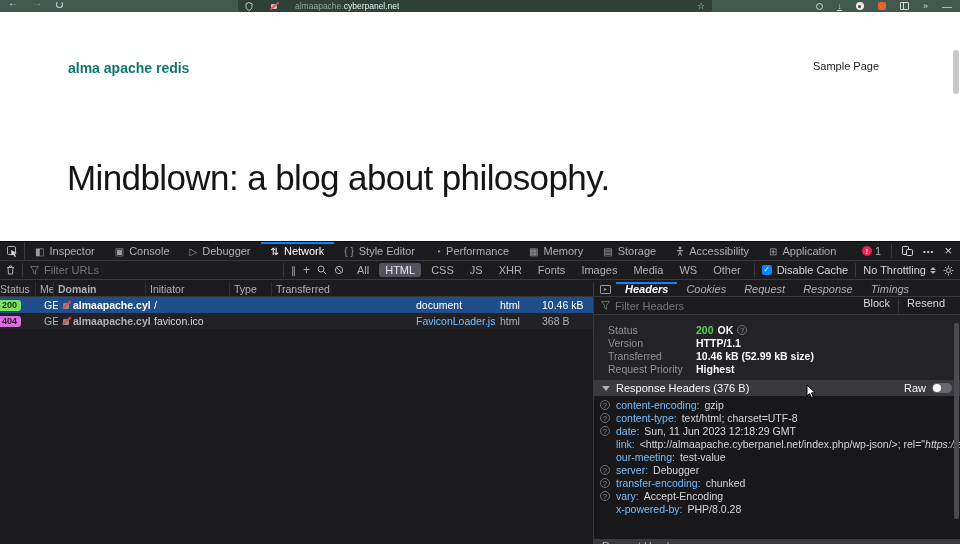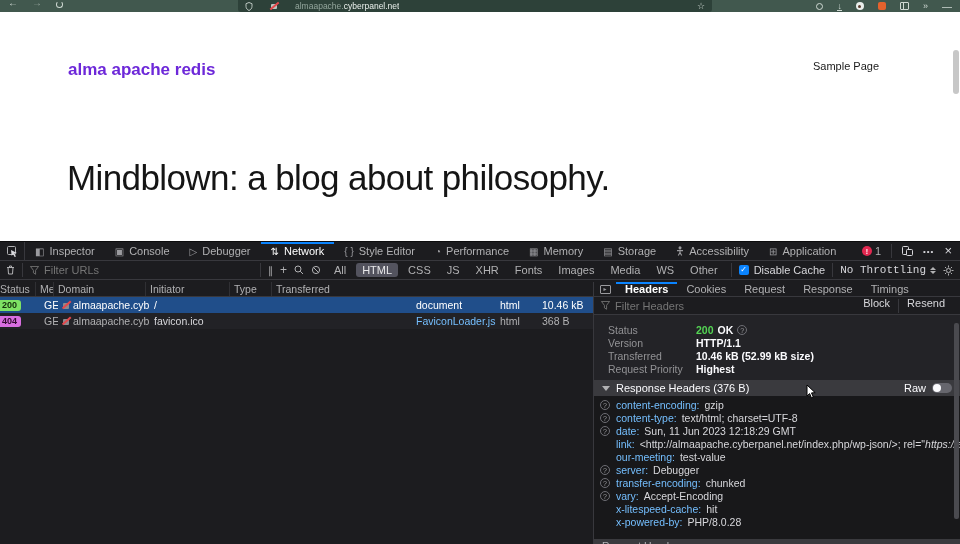--- a/index.html
+++ b/index.html
@@ -33,21 +33,21 @@
   .ext-white { width:8px; height:8px; border-radius:50%; background:#e9eeeb; position:relative; }
   .ext-white::after { content:""; position:absolute; left:2.5px; top:2.5px; width:3px; height:3px; background:#5a3b2e; border-radius:50%; }
   .ext-orange { width:8px; height:8px; border-radius:2px; background:#e5622d; }
   .sidebar-glyph { width:9px; height:8px; border:1px solid #cfd9d3; border-radius:1px; position:relative; }
   .sidebar-glyph::after { content:""; position:absolute; left:2px; top:0; width:1px; height:6px; background:#cfd9d3; }
   .chev2 { font-size:9px; }
   .minim { font-size:10px; }
 
   
   .webpage { position:absolute; top:12px; left:0; width:960px; height:228px; background:#fff; }
-  .site-title { position:absolute; left:68px; top:48px; font-size:17px; font-weight:600; color:#6d28d9; }
+  .site-title { position:absolute; left:68px; top:48px; font-size:14px; font-weight:600; color:#0f766e; }
   .nav-link { position:absolute; right:81px; top:48px; font-size:11px; color:#1a1a1a; }
   .hero { position:absolute; left:67px; top:146px; font-size:35px; font-weight:500;
     letter-spacing:-0.6px; color:#151515; white-space:nowrap; }
   .page-scrollbar { position:absolute; right:1px; top:50px; width:6px; height:44px;
     background:#c7c7c7; border-radius:3px; }
 
   
   .devtools { position:absolute; top:241px; left:0; width:960px; height:303px;
     background:#1c1c1f; color:#b1b1b3; font-size:11px; border-top:1px solid #0c0c0d; }
   .sep { width:1px; height:100%; background:#38383d; flex:0 0 auto; }
@@ -74,35 +74,35 @@
   .net-filter-input { display:flex; align-items:center; gap:5px; flex:1; color:#757575; }
   .tb-icon { display:flex; align-items:center; }
   .pause-glyph { font-size:10px; color:#b1b1b3; }
   .plus-glyph { font-size:12px; color:#b1b1b3; }
   .type-filters { display:flex; align-items:center; gap:4px; }
   .tf { padding:1px 6px; border-radius:3px; color:#b1b1b3; }
   .tf.active { background:#53535e; color:#e8e8ea; }
   .cache-group { display:flex; align-items:center; gap:5px; color:#d7d7db; }
   .checkbox { width:10px; height:10px; background:#0a84ff; border-radius:2px; color:#fff;
     font-size:8px; line-height:10px; text-align:center; }
-  .throttle { display:flex; align-items:center; gap:4px; color:#d7d7db;font-family:Liberation Mono, monospace; }
+  .throttle { display:flex; align-items:center; gap:4px; color:#d7d7db; }
   .updown { display:flex; flex-direction:column; gap:1px; }
   .updown i { display:block; width:0; height:0; border-left:3px solid transparent; border-right:3px solid transparent; }
   .updown .up { border-bottom:3px solid #b1b1b3; }
   .updown .down { border-top:3px solid #b1b1b3; }
 
   
   .split { position:absolute; top:40px; left:0; right:0; bottom:0; display:flex; }
   .requests { width:594px; flex:0 0 auto; border-right:1px solid #38383d;
     display:flex; flex-direction:column; background:#1c1c1f; overflow:hidden; }
   .req-header { height:15px; display:flex; align-items:center; border-bottom:1px solid #38383d;
     font-size:10.5px; color:#b1b1b3; flex:0 0 auto; }
   .req-header > div { height:100%; display:flex; align-items:center; padding:0 4px;
     border-right:1px solid #303034; overflow:hidden; white-space:nowrap; }
-  .col-status { width:40px; } .col-method { width:18px; } .col-domain { width:92px; }
+  .col-status { width:40px; } .col-method { width:18px; } .col-domain { width:92px;font-weight:bold; }
   .col-file { width:262px; } .col-initiator { width:84px; } .col-type { width:42px; }
   .col-transferred { flex:1; }
   .req-row { height:16px; display:flex; align-items:center; font-size:10.5px; flex:0 0 auto; }
   .req-row > div { height:100%; display:flex; align-items:center; padding:0 4px;
     overflow:hidden; white-space:nowrap; }
   .req-row.selected { background:#204e8a; color:#fff; }
   .req-row.selected .file, .req-row.selected .init, .req-row.selected .xfer { color:#fff; }
   .req-row.alt { background:#222226; }
   .status-pill { font-size:9px; font-weight:bold; padding:0px 4px; border-radius:3px;
     margin-left:-6px; line-height:11px; }
@@ -110,21 +110,21 @@
   .status-404 { background:#d86ee0; color:#33082f; }
   .mini-insecure { position:relative; width:8px; height:9px; margin-right:3px; flex:0 0 auto; }
   .mini-insecure .b { position:absolute; left:1px; top:2px; width:6px; height:6px; background:#8a8a8e; border-radius:1px; }
   .mini-insecure .s { position:absolute; left:-1px; top:3px; width:11px; height:1.5px; background:#e5484d; transform:rotate(-42deg); }
   .file { color:#d7d7db; }
   .init-link { color:#75bfff; }
   .xfer { color:#d7d7db; }
 
   
   .details { flex:1; display:flex; flex-direction:column; background:#1c1c1f; overflow:hidden; position:relative; }
-  .det-tabs { height:15px; display:flex; align-items:stretch; border-bottom:1px solid #38383d; flex:0 0 auto; }
+  .det-tabs { height:15px; display:flex; align-items:stretch; border-bottom:1px solid #38383d; flex:0 0 auto;font-style:italic; }
   .det-pane-toggle { width:22px; display:flex; align-items:center; justify-content:center; }
   .pane-box { width:11px; height:9px; border:1px solid #9a9a9e; border-radius:1px;
     font-size:6px; color:#9a9a9e; line-height:7px; text-align:center; }
   .det-tab { position:relative; display:flex; align-items:center; padding:0 9px; color:#b1b1b3; }
   .det-tab.active { color:#fff; font-weight:600; }
   .det-tab.active::before { content:""; position:absolute; left:0; right:0; top:0; height:2px; background:#0a84ff; }
   .det-filter { height:18px; display:flex; align-items:center; gap:5px; padding:0 7px;
     border-bottom:1px solid #38383d; color:#757575; flex:0 0 auto; }
   .det-filter-right { margin-left:auto; display:flex; height:100%; }
   .det-btn { color:#d7d7db; padding:0 8px; white-space:nowrap; }
@@ -488,27 +488,20 @@
               <span class="hdr-help">
                 <span class="help-q">?</span>
               </span>
               <span class="hdr-name">vary:</span>
               <span class="hdr-val">Accept-Encoding</span>
             </div>
           <div class="hdr-row">
               <span class="hdr-help hidden">
                 <span class="help-q"></span>
               </span>
-              <span class="hdr-name">x-litespeed-cache:</span>
-              <span class="hdr-val">hit</span>
-            </div>
-          <div class="hdr-row">
-              <span class="hdr-help hidden">
-                <span class="help-q"></span>
-              </span>
               <span class="hdr-name">x-powered-by:</span>
               <span class="hdr-val">PHP/8.0.28</span>
             </div>
         </div>
 
         <div class="partial-bar">
           <span class="ptext">Request Headers</span>
         </div>
 
         <div class="panel-scrollbar"></div>

